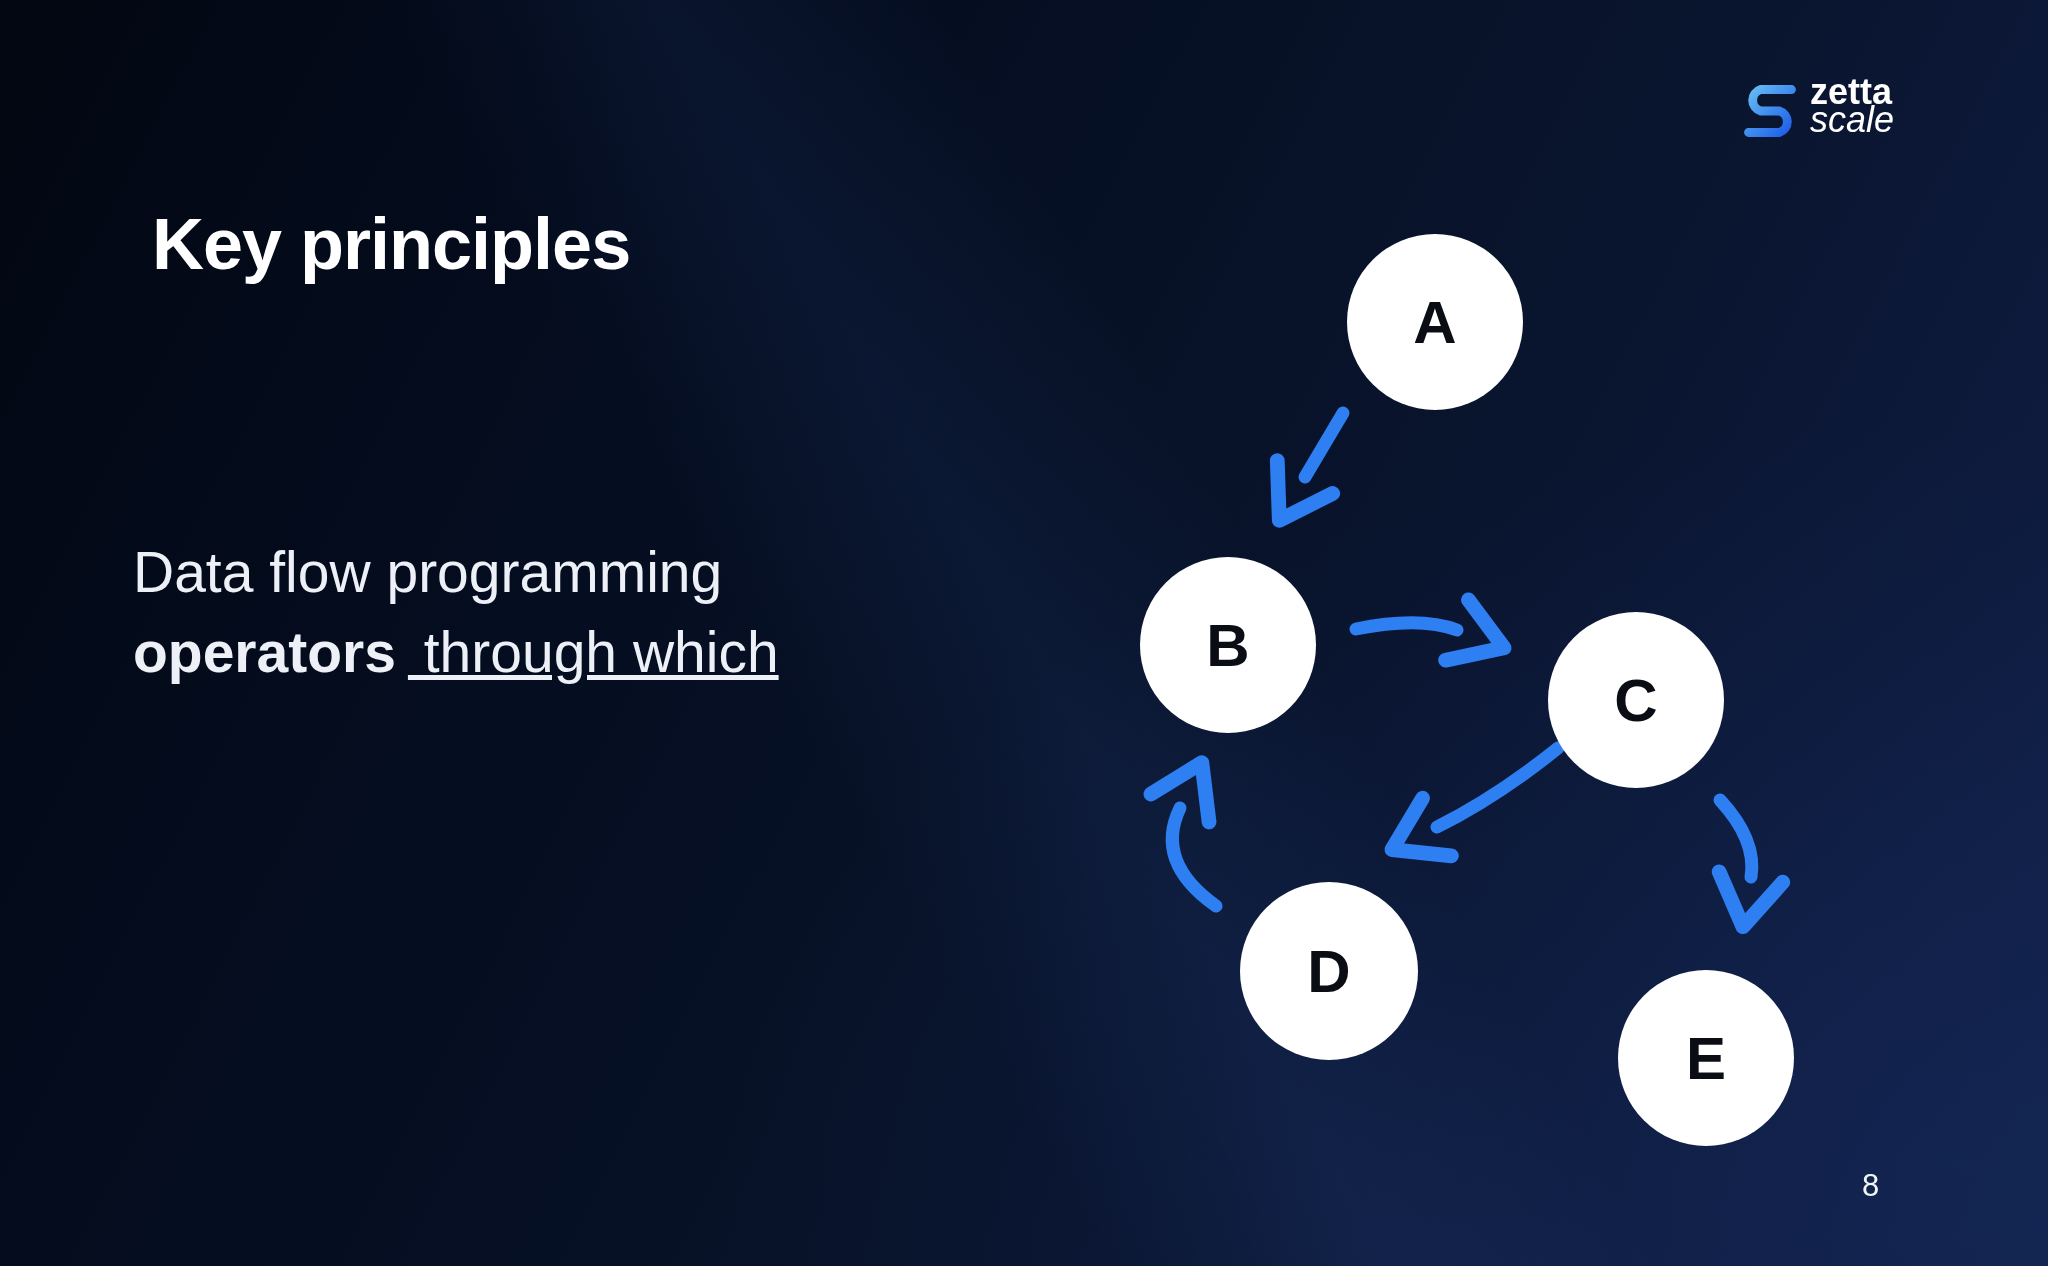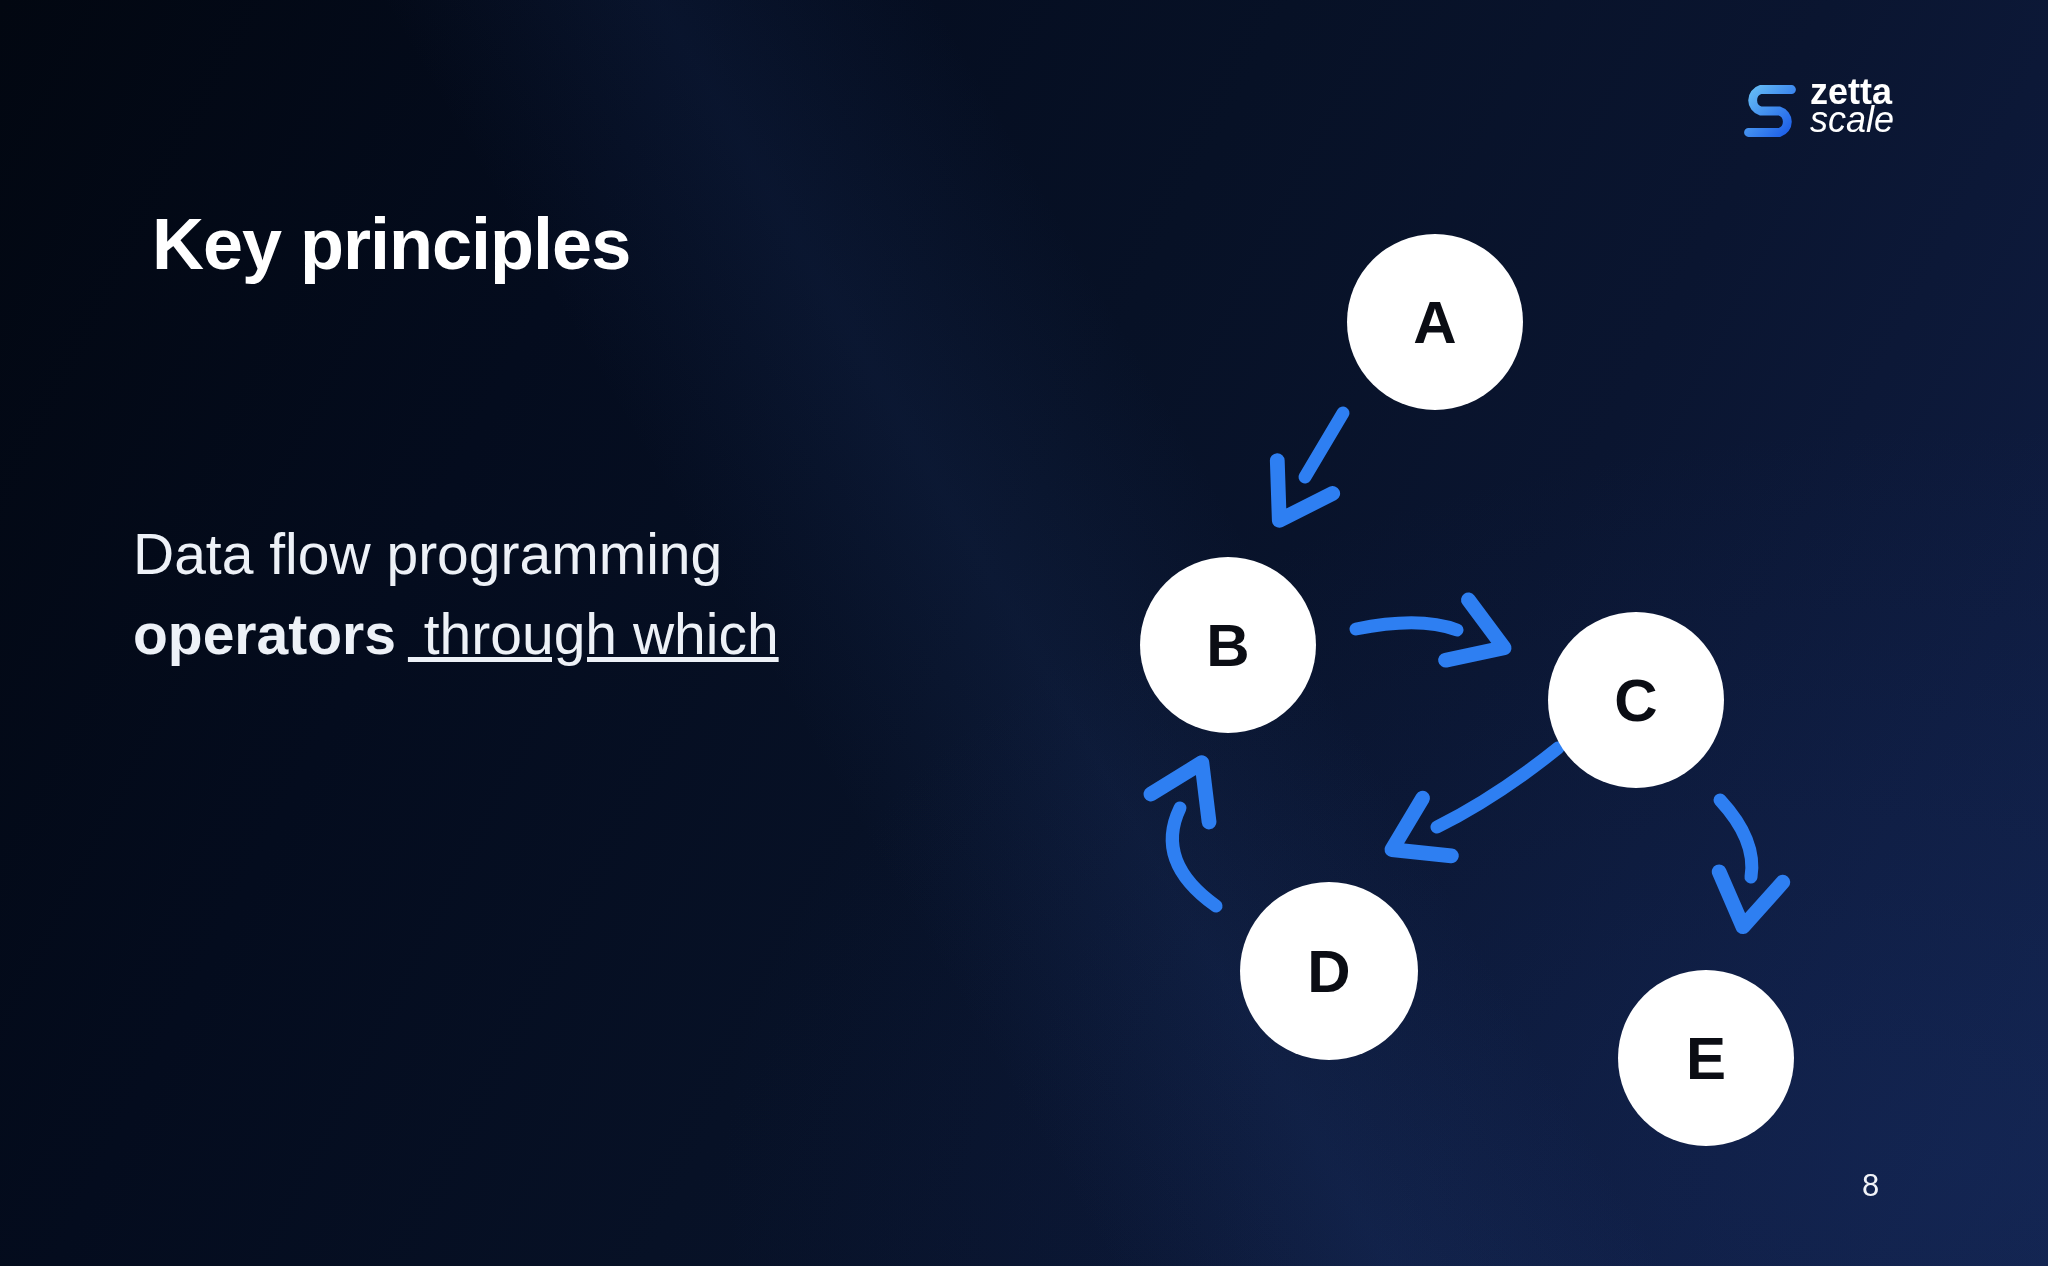--- a/index.html
+++ b/index.html
@@ -22,21 +22,21 @@
   .logo-text{margin-left:12px;color:#ffffff;font-size:36px;line-height:28px;margin-top:-4px;letter-spacing:0;}
   .logo-line1{font-weight:700;}
   .logo-line2{font-weight:400;font-style:italic;}
   
   .title{
     position:absolute;left:136px;top:168px;margin:16px;
     color:#ffffff;font-size:72px;font-weight:700;letter-spacing:-1px;line-height:120px;
     white-space:nowrap;
   }
   
-  .body-text{position:absolute;left:133px;top:514px;color:#edf1f7;font-size:57px;font-weight:400;}
+  .body-text{position:absolute;left:133px;top:532px;color:#edf1f7;font-size:57px;font-weight:400;}
   .body-line{line-height:80px;white-space:nowrap;}
   .seg-bold{font-weight:700;text-align:center;}
   .seg-post{padding-left:12px;text-decoration:underline;}
   
   .graph{position:absolute;inset:0;}
   .edges{position:absolute;left:0;top:0;pointer-events:none;}
   .node{
     position:absolute;background:#ffffff;border-radius:50%;
     display:flex;align-items:center;justify-content:center;
     color:#0b0d14;font-weight:700;font-size:60px;

